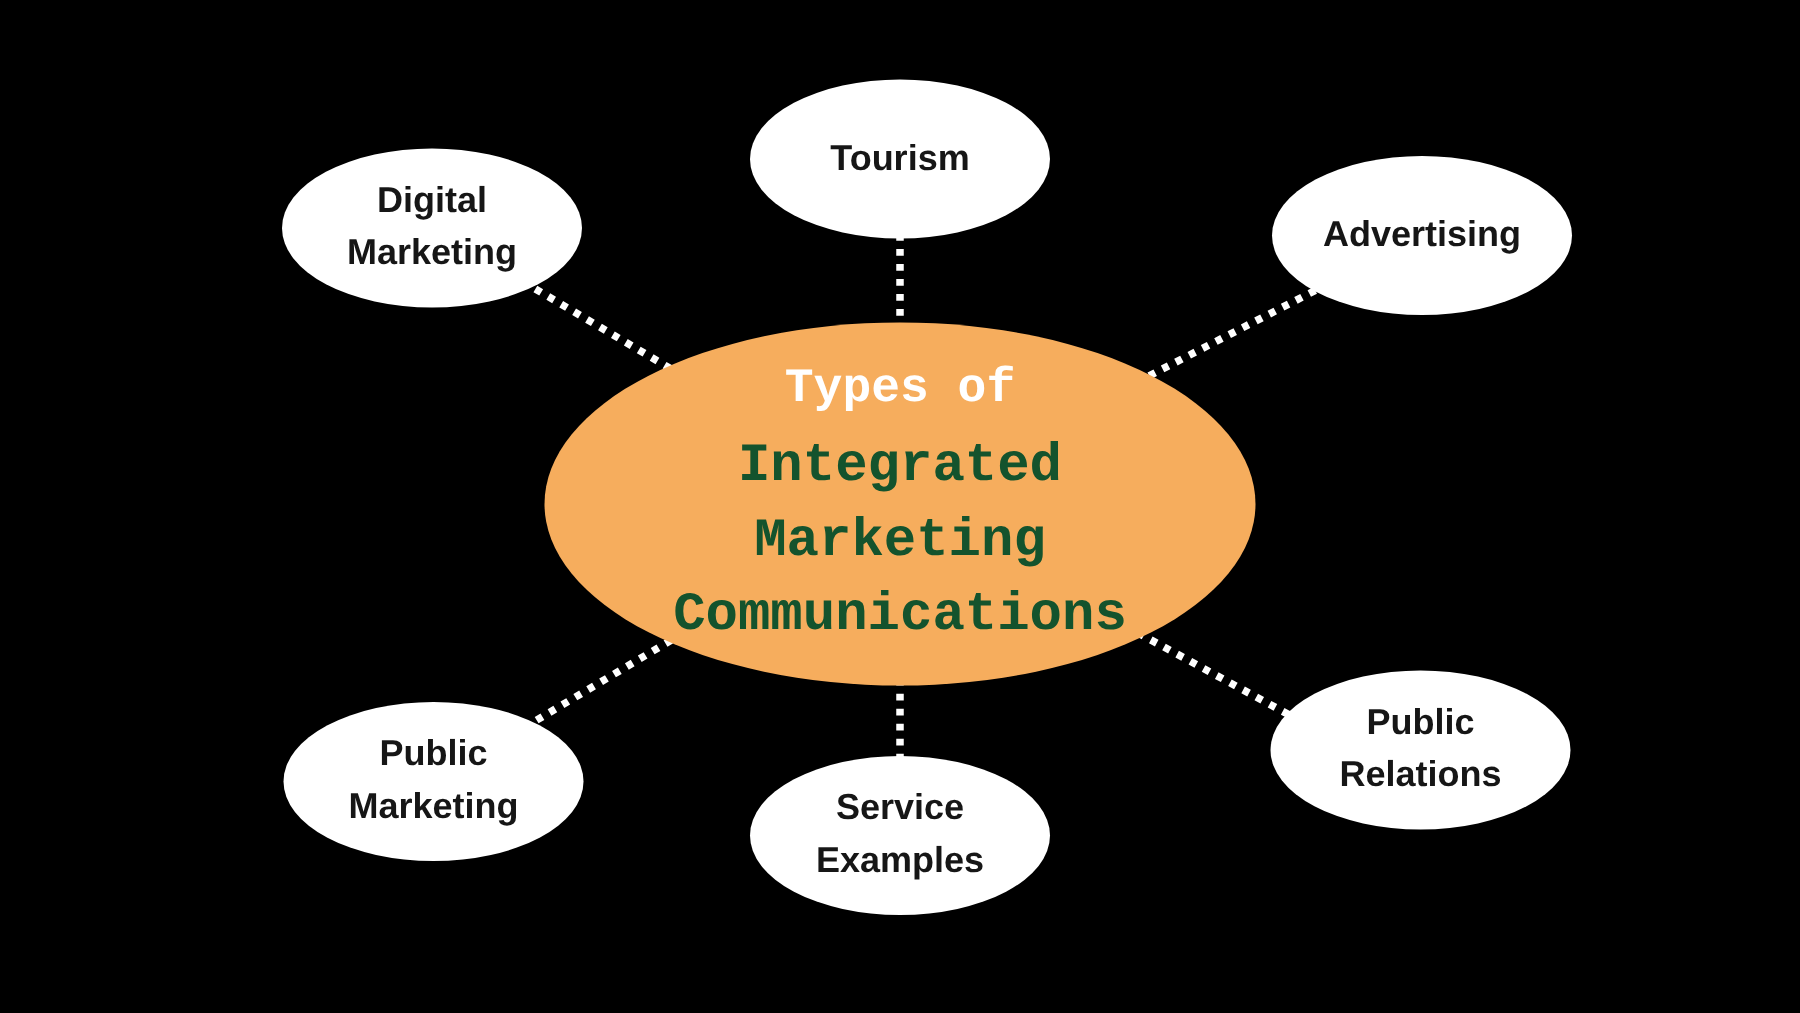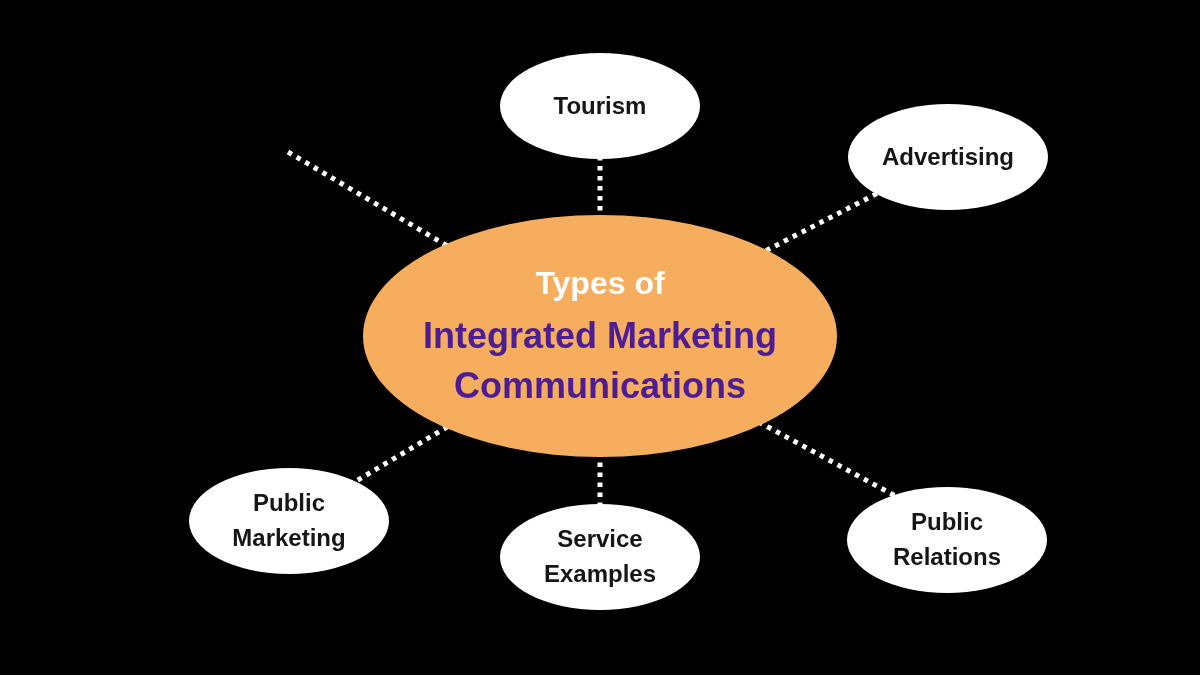--- a/index.html
+++ b/index.html
@@ -46,37 +46,38 @@
   }
   .sat span {
     display: inline-block;
     max-width: 168px;
   }
   .pos-dm { left: 188px; top: 99px; }
   .pos-tourism { left: 500px; top: 53px; }
   .pos-adv { left: 848px; top: 104px; }
   .pos-pm { left: 189px; top: 468px; }
   .pos-sm { left: 500px; top: 504px; }
-  .pos-pr { left: 847px; top: 487px; }
+  .pos-pr { left: 847px; top: 447px; }
   .center-node {
     left: 363px;
     top: 215px;
     width: 474px;
     height: 242px;
     background: #F6AD5D;
     flex-direction: column;
+    font-family: Liberation Mono, monospace;
   }
   .center-title-1 {
     color: #ffffff;
     font-size: 32px;
     font-weight: 700;
     line-height: 1.35;
   }
   .center-title-2 {
-    color: #4c1d95;
+    color: #14532d;
     font-size: 36px;
     font-weight: 700;
     line-height: 1.38;
     max-width: 430px;
     margin-top: 6px;
   }
   .watermark {
     position: absolute;
     right: 68px;
     top: 606px;
@@ -98,20 +99,23 @@
     <line x1="289" y1="521" x2="600" y2="336"></line>
     <line x1="600" y1="557" x2="600" y2="336"></line>
     <line x1="947" y1="524" x2="600" y2="336"></line>
   </svg>
 
   <div class="node center-node">
     <div class="center-title-1">Types of</div>
     <div class="center-title-2">Integrated Marketing Communications</div>
   </div>
 
+  <div class="node sat pos-dm">
+    <span>Digital Marketing</span>
+  </div>
 
   <div class="node sat pos-tourism">
     <span>Tourism</span>
   </div>
 
   <div class="node sat pos-adv">
     <span>Advertising</span>
   </div>
 
   <div class="node sat pos-pm">

